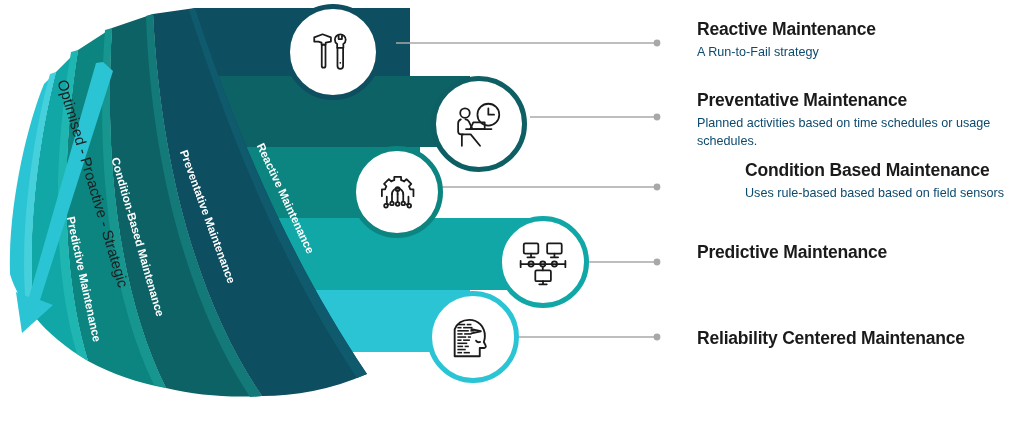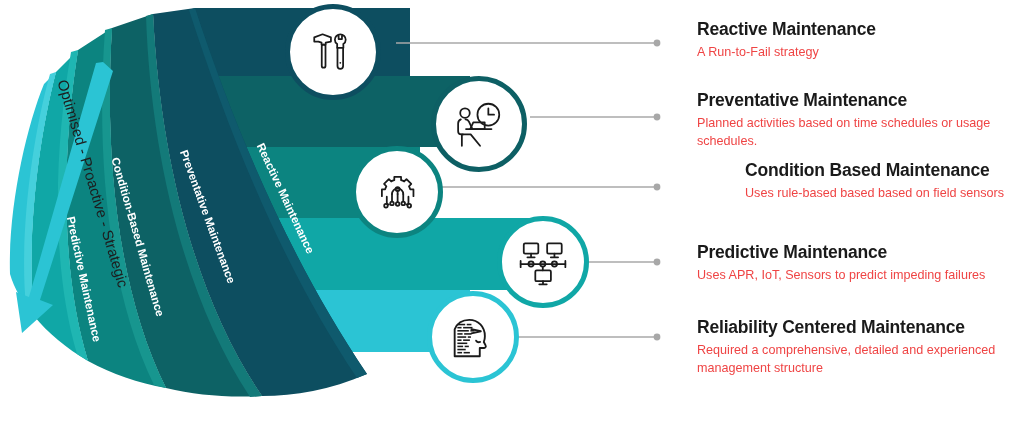--- a/index.html
+++ b/index.html
@@ -56,21 +56,21 @@
     font-size: 17.5px;
     font-weight: bold;
     color: #1a1a1a;
     letter-spacing: -0.2px;
     line-height: 20px;
     margin: 0 0 5px 0;
     white-space: nowrap;
   }
   .item-desc {
     font-size: 12.6px;
-    color: #ef4444;
+    color: #0c4a6e;
     line-height: 17.5px;
     margin: 0;
   }
 </style>
 </head>
 <body>
 
 <div id="figure">
   <svg width="670" height="435" viewBox="0 0 670 435" xmlns="http://www.w3.org/2000/svg">
 
@@ -290,20 +290,18 @@
     <p class="item-desc">Planned activities based on time schedules or usage schedules.</p>
   </div>
 
   <div class="item" style="top:160px;margin-left:48px;">
     <p class="item-title">Condition Based Maintenance</p>
     <p class="item-desc">Uses rule-based based based on field sensors</p>
   </div>
 
   <div class="item" style="top:242px;">
     <p class="item-title">Predictive Maintenance</p>
-    <p class="item-desc">Uses APR, IoT, Sensors to predict impeding failures</p>
-  </div>
-
-  <div class="item" style="top:317px;">
+  </div>
+
+  <div class="item" style="top:328px;">
     <p class="item-title">Reliability Centered Maintenance</p>
-    <p class="item-desc">Required a comprehensive, detailed and experienced management structure</p>
   </div>
 </div>
 
 </body></html>

